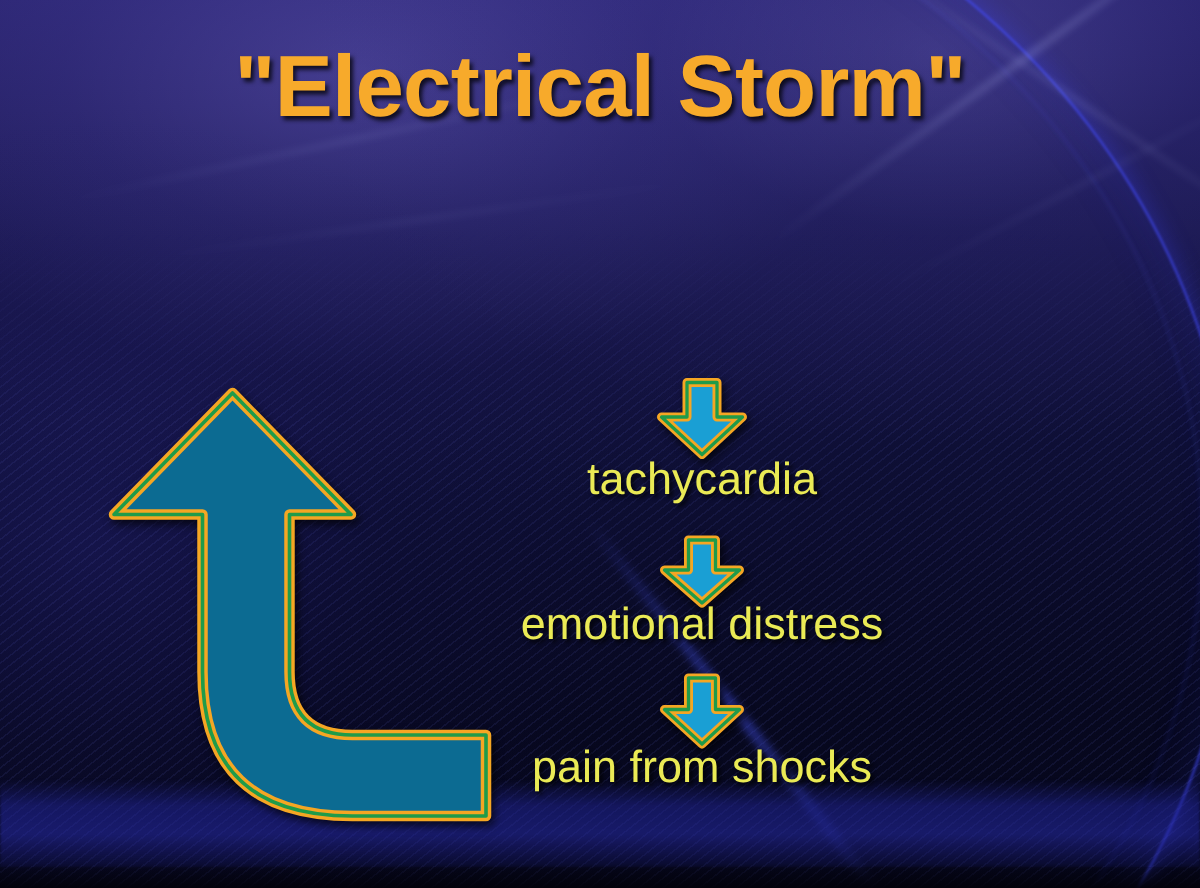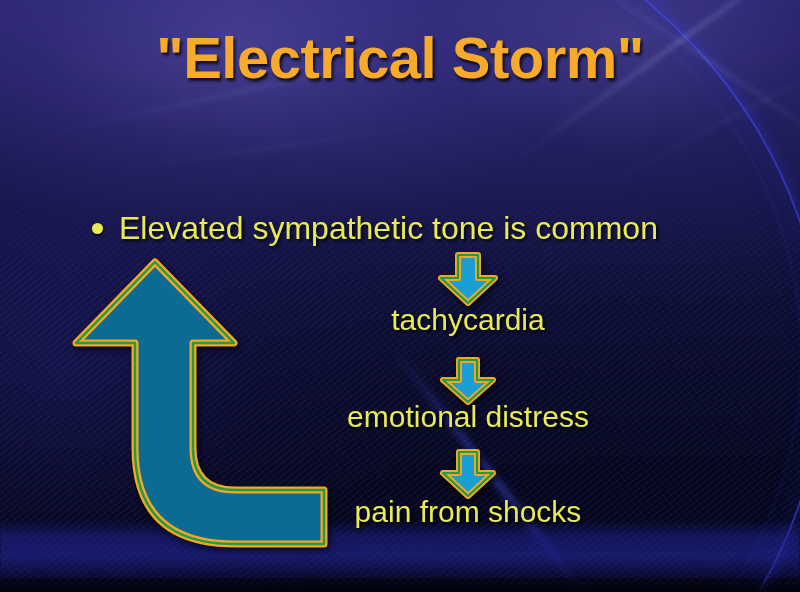--- a/index.html
+++ b/index.html
@@ -232,24 +232,20 @@
   <div class="streak" id="streak-2"></div>
   <div class="streak" id="streak-3"></div>
   <div class="streak" id="streak-4"></div>
   <div class="streak" id="streak-5"></div>
   <div id="bg-diag-light"></div>
   <div id="bg-bottom-band"></div>
   <div id="bg-bottom-edge"></div>
 
   <div id="title">"Electrical Storm"</div>
 
-  <div id="bullet-row">
-    <div id="bullet-dot"></div>
-    <div id="bullet-text">Elevated sympathetic tone is common</div>
-  </div>
 
   <div id="feedback-arrow">
     <svg width="290" height="312" viewBox="0 0 290 312" class="shape-shadow">
 
       <path d="M 93 14
                L 172 95
                L 131 95
                L 131 200
                Q 131 242 173 242
                L 262 242

